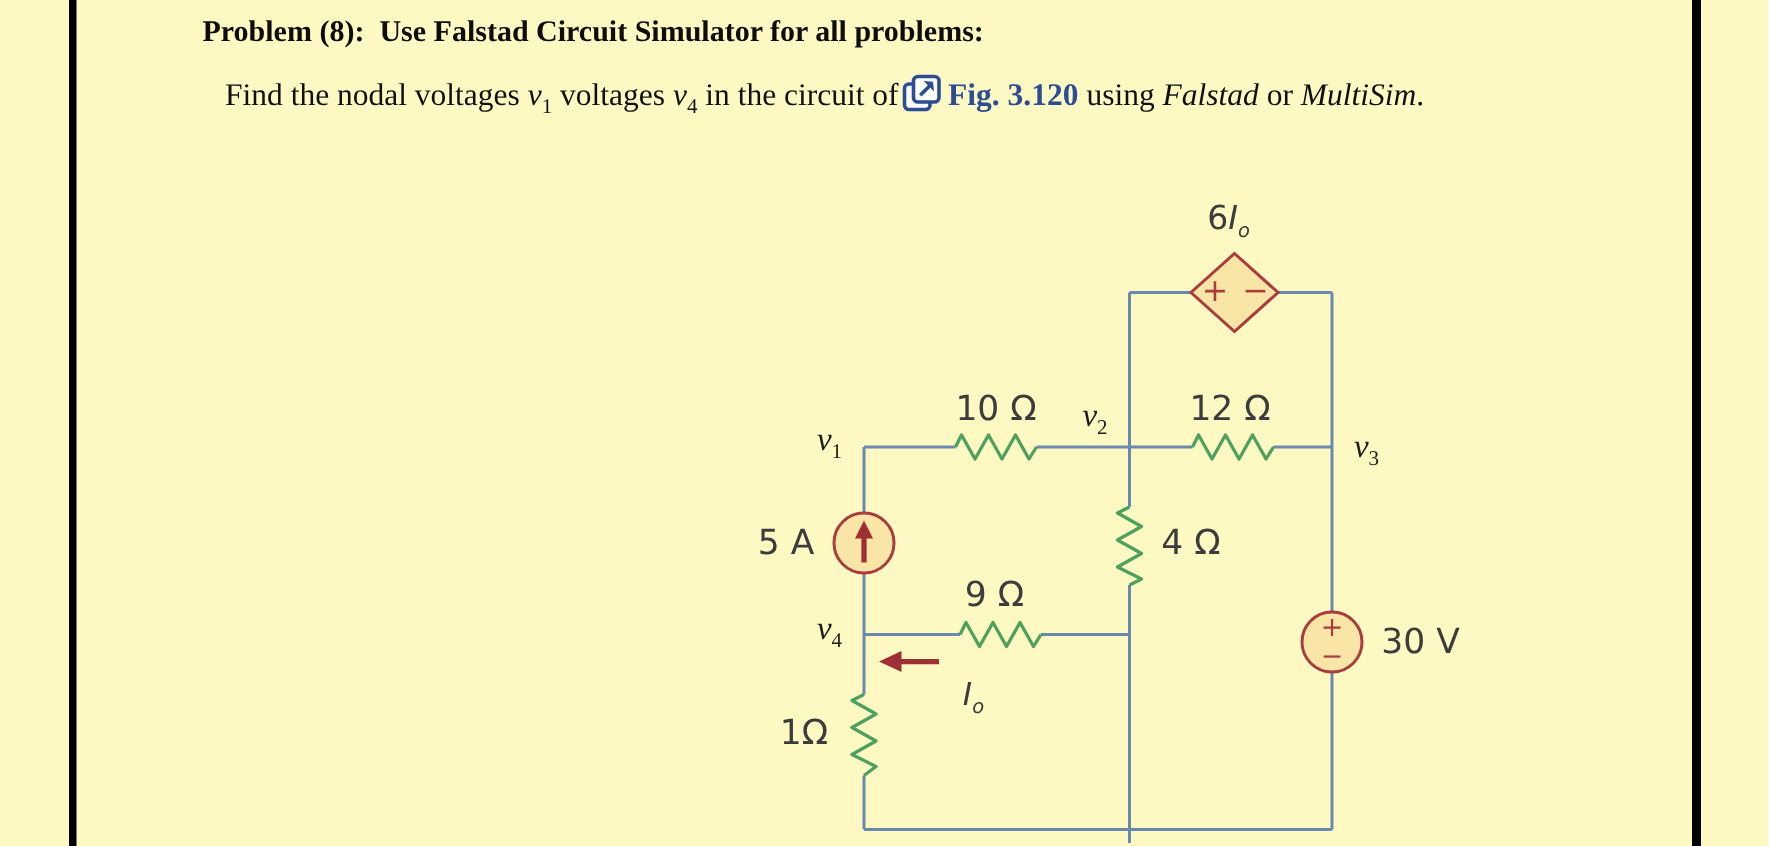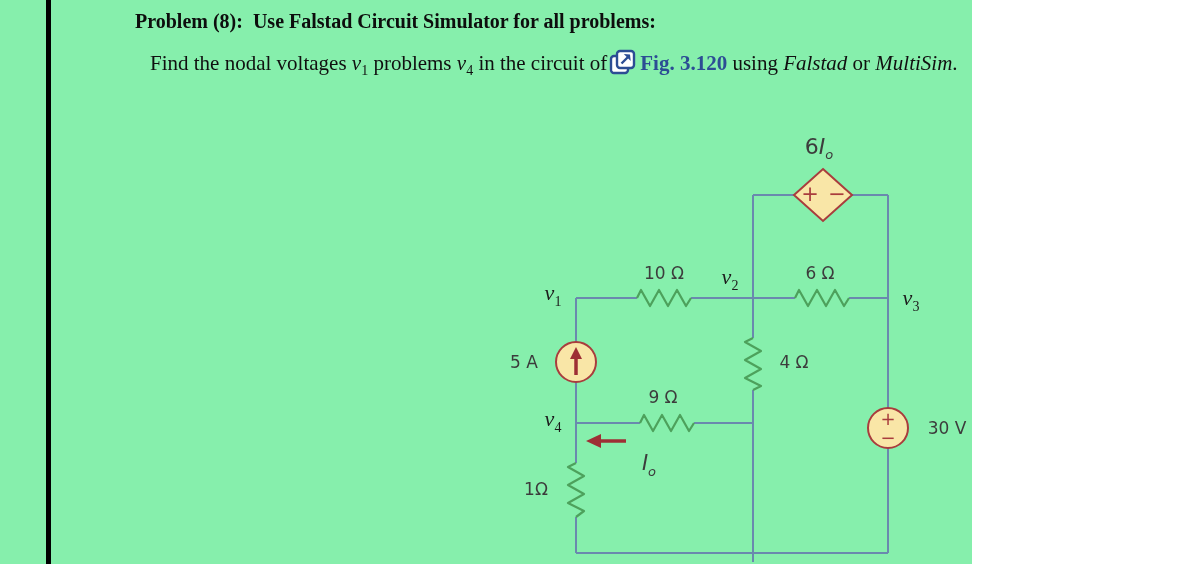--- a/index.html
+++ b/index.html
@@ -1,16 +1,16 @@
 <!DOCTYPE html>
 <html style="--wire: #6a89ae; --resistor: #4da15c; --source-fill: #f9e6a7; --source-border: #a93d3d; --arrow: #9e2f35; --label: #3c3c3c; --link: #2c4d94;"><head>
 <meta charset="utf-8">
 <style>
   html,body{margin:0;padding:0;background:#ffffff;}
-  #page{position:relative;width:972px;height:564px;background:#86efac;overflow:hidden;
+  #page{position:relative;width:1179px;height:564px;background:#fef9c3;overflow:hidden;
         font-family:"Liberation Serif",serif;}
   .vbar{position:absolute;top:0;height:564px;background:#000;}
   #bar-left{left:46px;width:5px;}
   #bar-right{left:1128px;width:6px;}
 
   .t1{position:absolute;left:135px;top:10px;font-weight:bold;font-size:20px;color:#0d0d0d;white-space:pre;}
   .t2{position:absolute;left:150px;top:49px;font-size:21px;color:#101010;white-space:pre;}
   .t2 .mathv{font-style:italic;}
   .t2 sub{font-size:14px;}
   .fig-link{color:var(--link,#2c4d94);font-weight:bold;text-decoration:none;cursor:pointer;}
@@ -18,21 +18,21 @@
   .link-ico{display:inline-block;vertical-align:-5px;margin:0 4px 0 2px;}
 
   svg.circuit{position:absolute;left:0;top:0;}
   .wire{fill:none;stroke:var(--wire,#6a89ae);stroke-width:2;}
   .res{fill:none;stroke:var(--resistor,#4da15c);stroke-width:2.2;stroke-linejoin:round;}
   .src{fill:var(--source-fill,#f9e6a7);stroke:var(--source-border,#a93d3d);stroke-width:2;}
   .arrow-line{stroke:var(--arrow,#9e2f35);stroke-width:3.5;fill:none;}
   .arrow-head{fill:var(--arrow,#9e2f35);stroke:none;}
 
   .clabel{position:absolute;transform:translate(-50%,-50%);font-family:"DejaVu Sans",sans-serif;
-          font-size:17px;color:var(--label,#3c3c3c);white-space:nowrap;}
+          font-size:23px;color:var(--label,#3c3c3c);white-space:nowrap;}
   .node{position:absolute;transform:translate(-50%,-50%);font-family:"Liberation Serif",serif;
         font-style:italic;font-size:22px;color:#1c1c1c;white-space:nowrap;}
   .node sub{font-size:14px;font-style:normal;}
   .dep{font-size:22px;}
   .dep .iv{font-style:italic;}
   .dep sub{font-size:13px;font-style:italic;}
   .io{font-family:"DejaVu Sans",sans-serif;font-style:italic;font-size:21px;color:#3c3c3c;margin-left:44px;}
   .io sub{font-size:13px;}
   .sign{position:absolute;transform:translate(-50%,-50%);font-family:"DejaVu Sans",sans-serif;
         color:var(--source-border,#a93d3d);font-size:21px;line-height:1;}
@@ -40,21 +40,21 @@
 </style>
 </head>
 <body>
 
 <div id="page">
   <div id="bar-left" class="vbar"></div>
   <div id="bar-right" class="vbar"></div>
 
   <div class="t1">Problem (8):  Use Falstad Circuit Simulator for all problems:</div>
 
-  <div class="t2"><span>Find the nodal voltages </span><span class="mathv"><span>v</span></span><sub>1</sub><span> problems </span><span class="mathv"><span>v</span></span><sub>4</sub><span> in the circuit of</span><span class="link-ico"><svg width="27" height="26" viewBox="0 0 27 26">
+  <div class="t2"><span>Find the nodal voltages </span><span class="mathv"><span>v</span></span><sub>1</sub><span> voltages </span><span class="mathv"><span>v</span></span><sub>4</sub><span> in the circuit of</span><span class="link-ico"><svg width="27" height="26" viewBox="0 0 27 26">
           <g fill="none" stroke="#2c4d94" stroke-width="2.4">
             <rect x="2" y="7" width="17" height="17" rx="3" fill="#ffffff"></rect>
             <rect x="8" y="2" width="17" height="17" rx="3" fill="#ffffff"></rect>
             <line x1="12.5" y1="14.5" x2="19.5" y2="7.5"></line>
           </g>
           <polygon points="21,5.5 21.7,12 14.8,5 " fill="#2c4d94"></polygon>
         </svg></span><a class="fig-link">Fig. 3.120</a><span> using </span><span class="ital">Falstad</span><span> or </span><span class="ital">MultiSim</span><span>.</span></div>
 
   <svg class="circuit" width="1179" height="564" viewBox="0 0 1179 564">
 
@@ -82,21 +82,21 @@
 
     <line class="arrow-line" x1="626" y1="441" x2="598" y2="441"></line>
     <polygon class="arrow-head" points="586,441 601,434 601,448"></polygon>
   </svg>
 
   <div class="clabel dep" style="left:819px;top:148px"><span>6</span><span class="iv">I</span><sub>o</sub></div>
   <div class="sign" style="left:810px;top:194px">+</div>
   <div class="sign" style="left:837px;top:194px">−</div>
 
   <div class="clabel" style="left:664px;top:273px">10 Ω</div>
-  <div class="clabel" style="left:820px;top:273px">6 Ω</div>
+  <div class="clabel" style="left:820px;top:273px">12 Ω</div>
   <div class="clabel" style="left:794px;top:362px">4 Ω</div>
   <div class="clabel" style="left:663px;top:397px">9 Ω</div>
   <div class="clabel" style="left:536px;top:489px">1Ω</div>
 
   <div class="clabel" style="left:524px;top:362px">5 A</div>
   <div class="clabel" style="left:947px;top:428px">30 V</div>
   <div class="sign small" style="left:888px;top:419px">+</div>
   <div class="sign small" style="left:888px;top:438px">−</div>
 
   <div class="node" style="left:553px;top:295px"><span>v</span><sub>1</sub></div>

